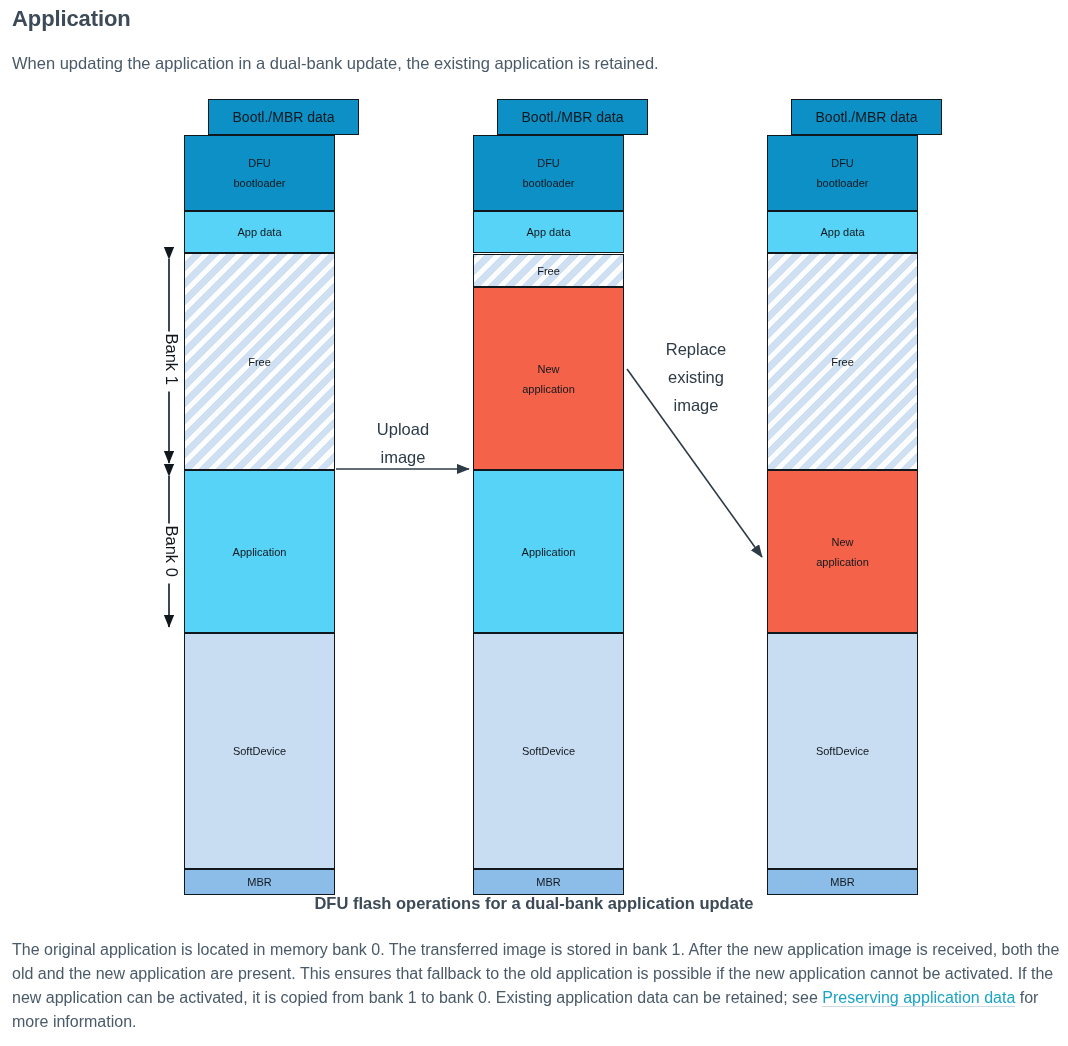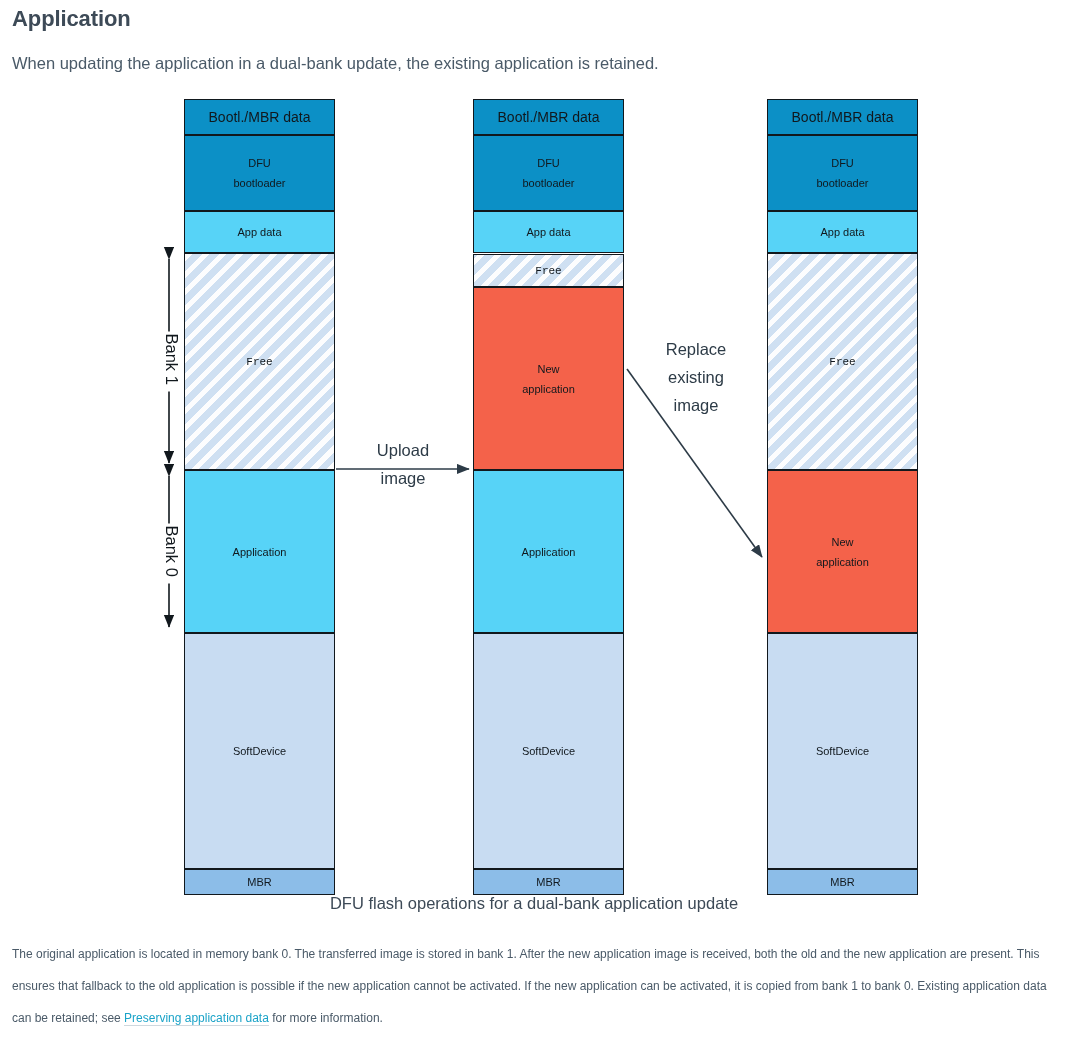--- a/index.html
+++ b/index.html
@@ -34,30 +34,30 @@
     color: #4a5a68;
     text-align: center;
   }
   .figure-caption {
     position: absolute;
     left: 0;
     top: 894px;
     width: 1068px;
     text-align: center;
     font-size: 16.5px;
-    font-weight: normal;
+    font-weight: bold;
     color: #3d4a57;
   }
   .body-text {
     position: absolute;
     left: 12px;
     top: 938px;
     width: 1048px;
-    font-size: 12px;
-    line-height: 32px;
+    font-size: 16px;
+    line-height: 24px;
     color: #4a5a68;
   }
   .body-text .link {
     color: #1aa3c8;
     text-decoration: none;
     border-bottom: 1px solid #cfd8de;
   }
 
   
   #diagram {
@@ -79,30 +79,29 @@
     border: 1.6px solid #11181d;
     display: flex;
     align-items: center;
     justify-content: center;
     text-align: center;
     color: #11181d;
     font-size: 11px;
     line-height: 20px;
     font-family: "Liberation Sans", sans-serif;
   }
-  .blk.small { font-size: 14px; }
+  .blk.small { font-size: 14px; margin-left: 24px; }
   .blk.free {
     background-color: #cfe0f2;
     background-image: repeating-linear-gradient(
         -45deg,
         rgba(255,255,255,0.95) 0px,
         rgba(255,255,255,0.95) 5px,
         rgba(207,224,242,0) 5px,
         rgba(207,224,242,0) 12px);
-    font-family: Liberation Mono, monospace;
   }
 
   
   .bank-label {
     position: absolute;
     font-size: 16.5px;
     color: #11181d;
     transform: rotate(90deg);
     transform-origin: center center;
     white-space: nowrap;
@@ -196,21 +195,21 @@
     </g>
 
     <g>
       <line x1="627" y1="369" x2="762" y2="557" stroke="#2d3b47" stroke-width="1.6" marker-end="url(#ahs)"></line>
     </g>
   </svg>
 
   <div class="bank-label" style="left:141px; top:352px; width:56px;">Bank 1</div>
   <div class="bank-label" style="left:141px; top:544px; width:56px;">Bank 0</div>
 
-  <div class="arrow-label" style="left:338px; top:436px; width:130px;">Upload
+  <div class="arrow-label" style="left:338px; top:415px; width:130px;">Upload
 image</div>
   <div class="arrow-label" style="left:633px; top:335px; width:126px;">Replace
 existing
 image</div>
 </div>
 
 <div class="figure-caption">DFU flash operations for a dual-bank application update</div>
 
 <div class="body-text"><span>The original application is located in memory bank 0. The transferred image is stored in bank 1. After the new application image is received, both the old and the new application are present. This ensures that fallback to the old application is possible if the new application cannot be activated. If the new application can be activated, it is copied from bank 1 to bank 0. Existing application data can be retained; see </span><a class="link" href="#">Preserving application data</a><span> for more information.</span></div>
 

